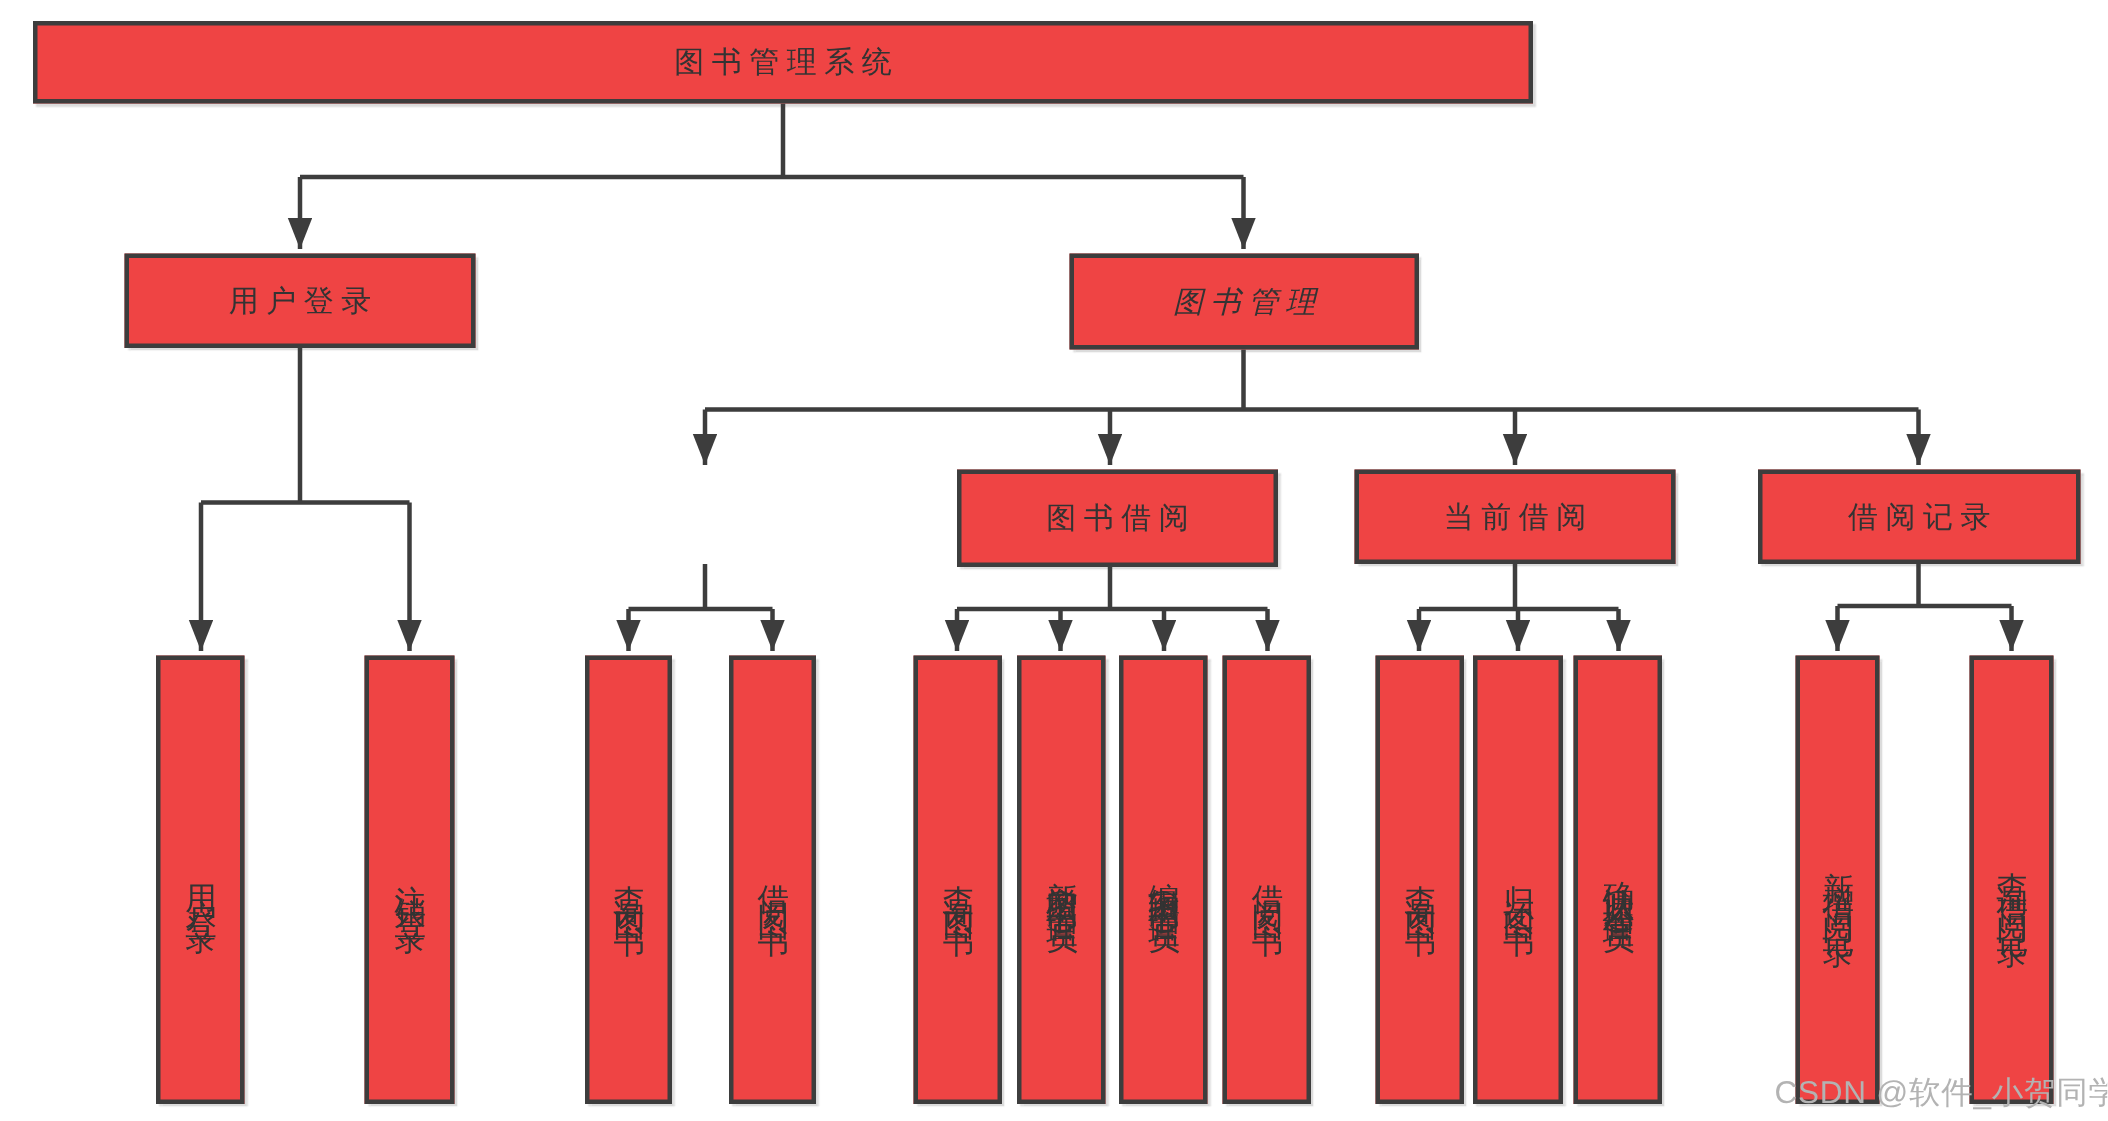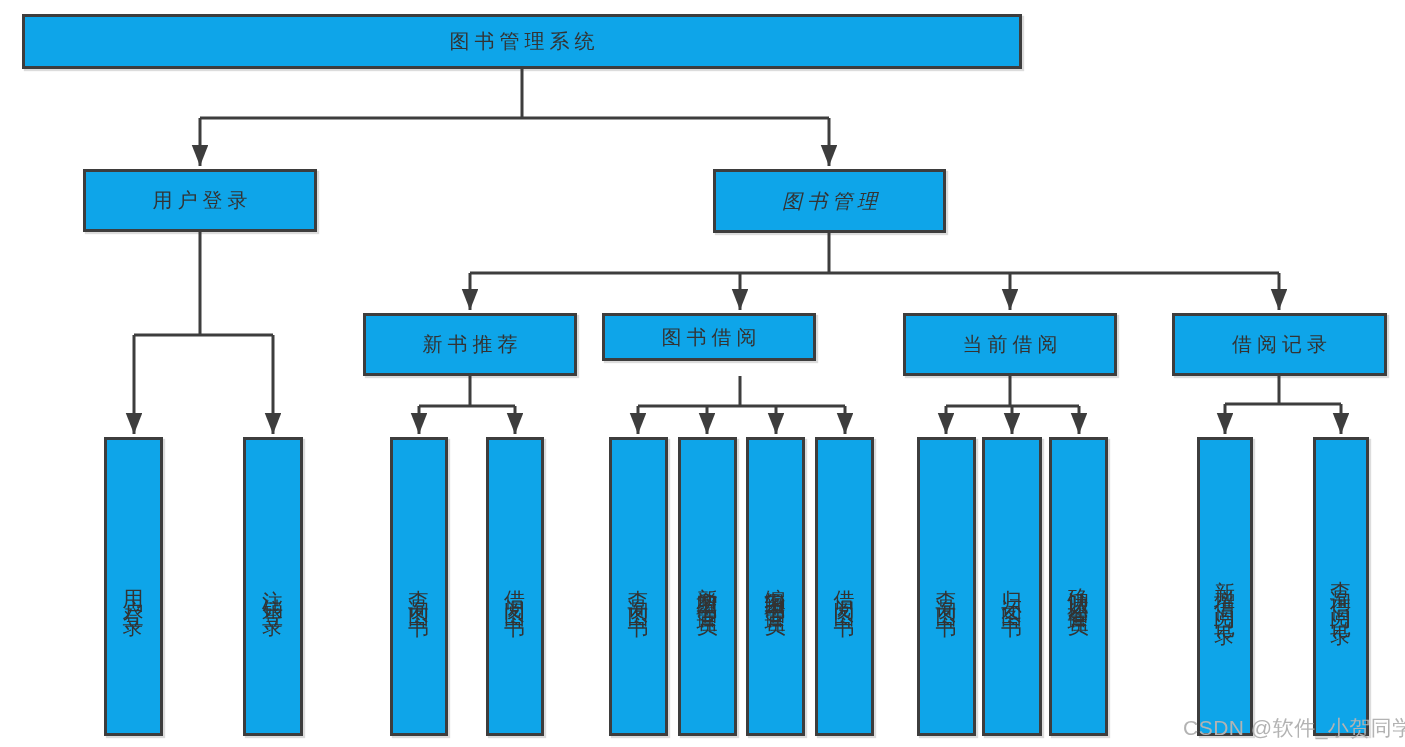--- a/index.html
+++ b/index.html
@@ -19,21 +19,21 @@
     font-family: "Liberation Sans", "DejaVu Sans", sans-serif;
     color: var(--text);
   }
   svg.wires { position: absolute; left: 0; top: 0; z-index: 0; }
   .connector { stroke: var(--border); stroke-width: 3; fill: none; }
   g.arrows line { stroke: var(--border); stroke-width: 3; marker-end: url(#arrowhead); }
   #arrowhead path { fill: var(--border); stroke: none; }
 
   .box {
     position: absolute;
-    background: #0ea5e9;
+    background: #ef4444;
     border: 3px solid var(--border);
     display: flex;
     align-items: center;
     justify-content: center;
     z-index: 1;
     box-shadow: 2px 2px 1px rgba(60,60,60,0.18);
   }
   .h-text {
     font-size: 20px;
     letter-spacing: 5px;
@@ -109,24 +109,21 @@
     <span class="h-text">图书管理系统</span>
   </div>
 
   <div class="box" style="left:83px; top:169px; width:234px; height:63px;">
     <span class="h-text">用户登录</span>
   </div>
   <div class="box" style="left:713px; top:169px; width:233px; height:64px;font-style:italic;">
     <span class="h-text">图书管理</span>
   </div>
 
-  <div class="box" style="left:363px; top:313px; width:214px; height:63px;">
-    <span class="h-text">新书推荐</span>
-  </div>
-  <div class="box" style="left:602px; top:313px; width:214px; height:48px;">
+  <div class="box" style="left:638px; top:313px; width:214px; height:65px;">
     <span class="h-text">图书借阅</span>
   </div>
   <div class="box" style="left:903px; top:313px; width:214px; height:63px;align-items:center;">
     <span class="h-text">当前借阅</span>
   </div>
   <div class="box" style="left:1172px; top:313px; width:215px; height:63px;">
     <span class="h-text">借阅记录</span>
   </div>
 
   <div class="box" style="left:104px; top:437px; width:59px; height:299px;">

